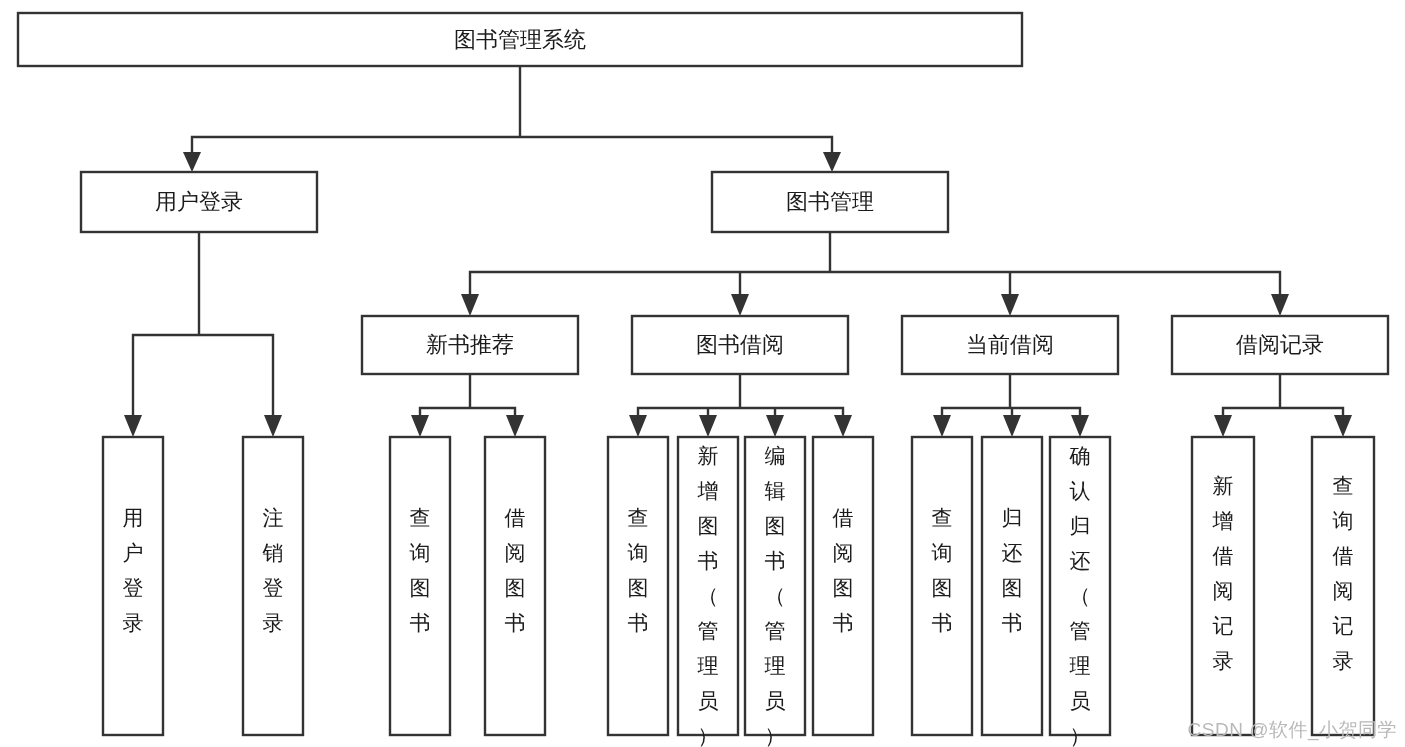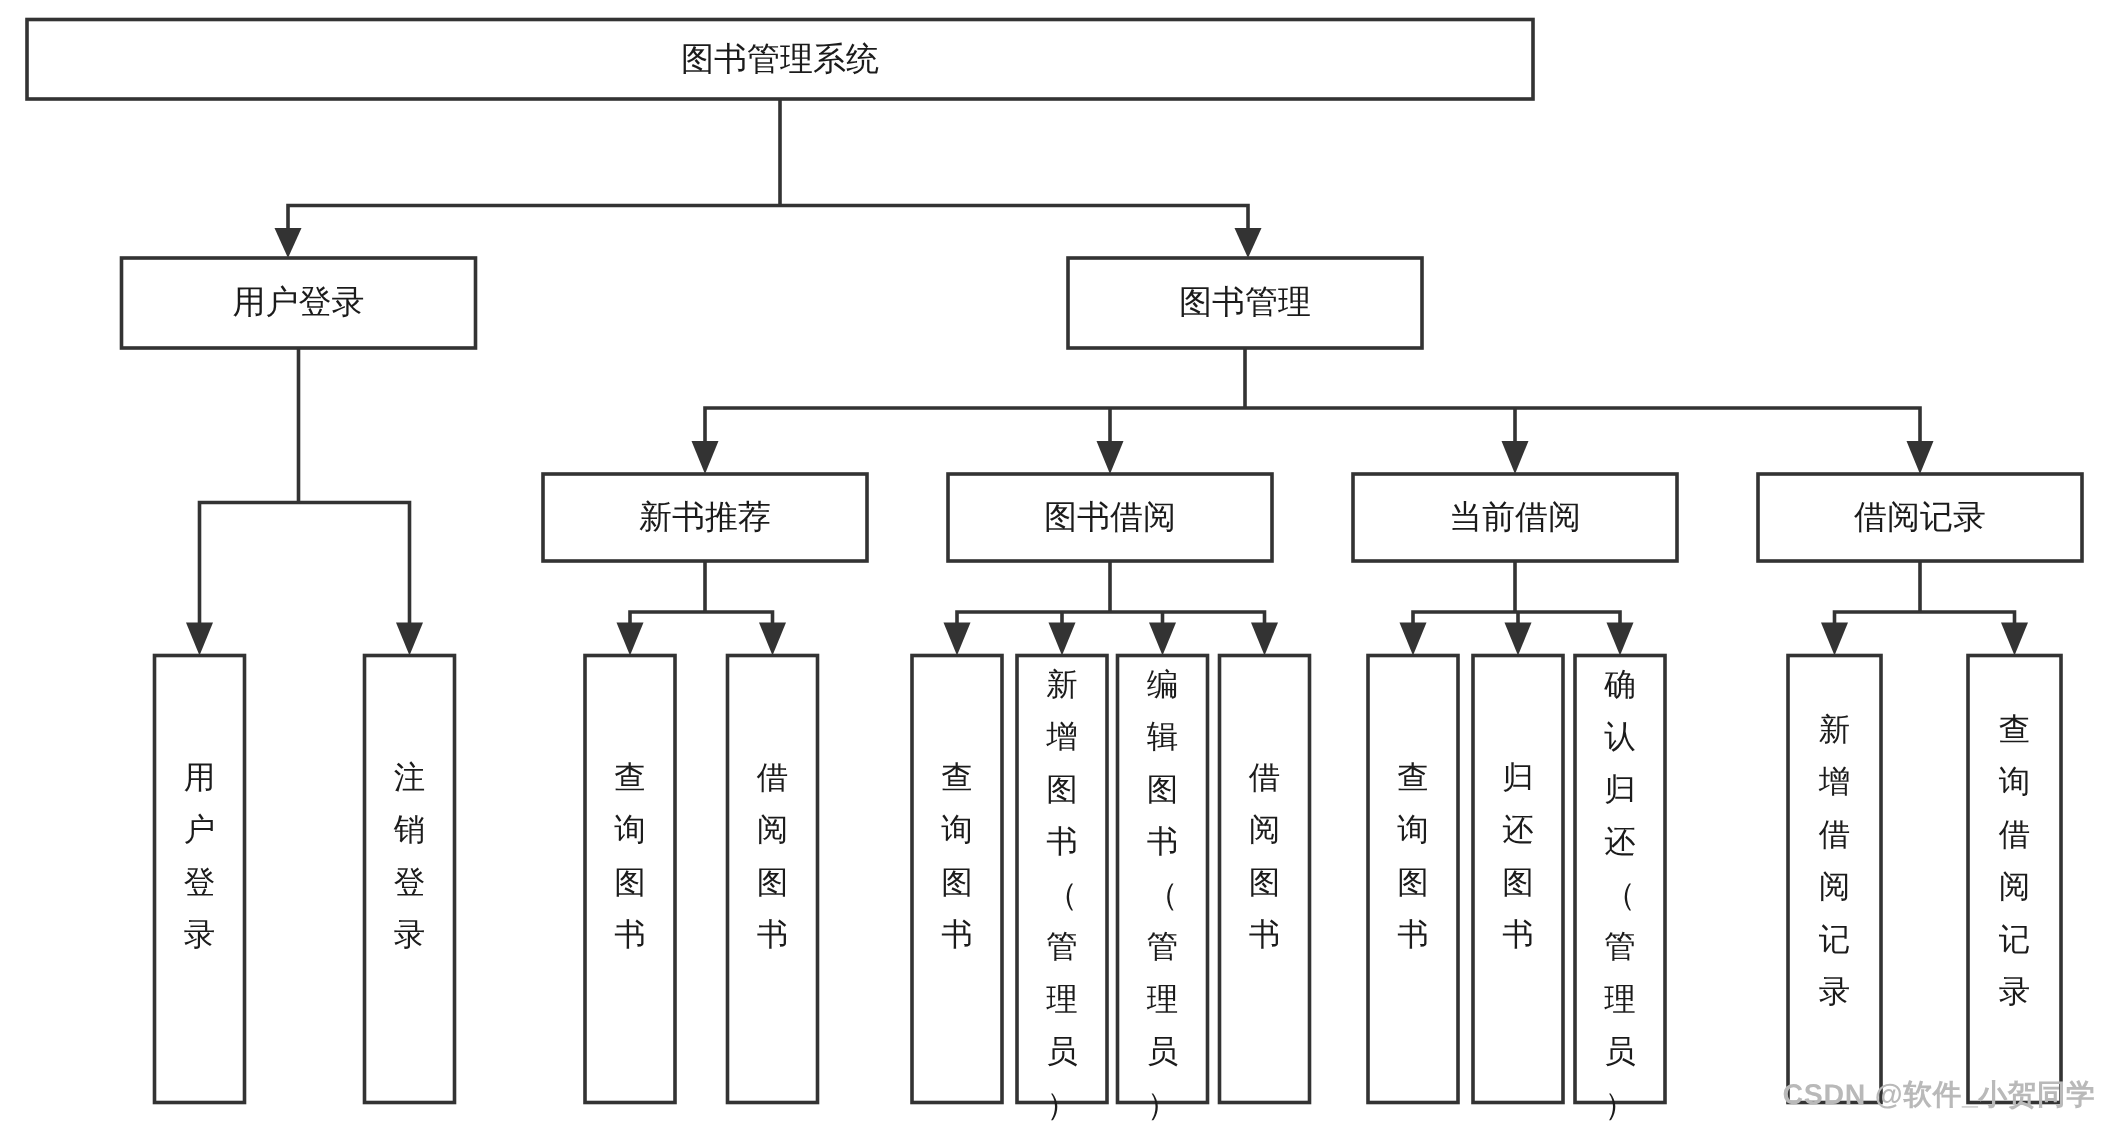--- a/index.html
+++ b/index.html
@@ -50,21 +50,20 @@
   .watermark {
     position: absolute;
     right: 8px;
     bottom: 4px;
     font-family: "Liberation Sans", "DejaVu Sans", sans-serif;
     font-size: 19px;
     color: #b9b9b9;
     white-space: nowrap;
     letter-spacing: 0.5px;
     user-select: none;
-    font-weight: bold;
   }
 </style>
 </head>
 <body>
 
 <svg id="diagram" viewBox="0 0 1405 747" xmlns="http://www.w3.org/2000/svg">
 
   <g>
 
     <path class="edge" d="M 520 66 L 520 137 M 192 137 L 832 137 M 192 137 L 192 155 M 832 137 L 832 155"></path>

